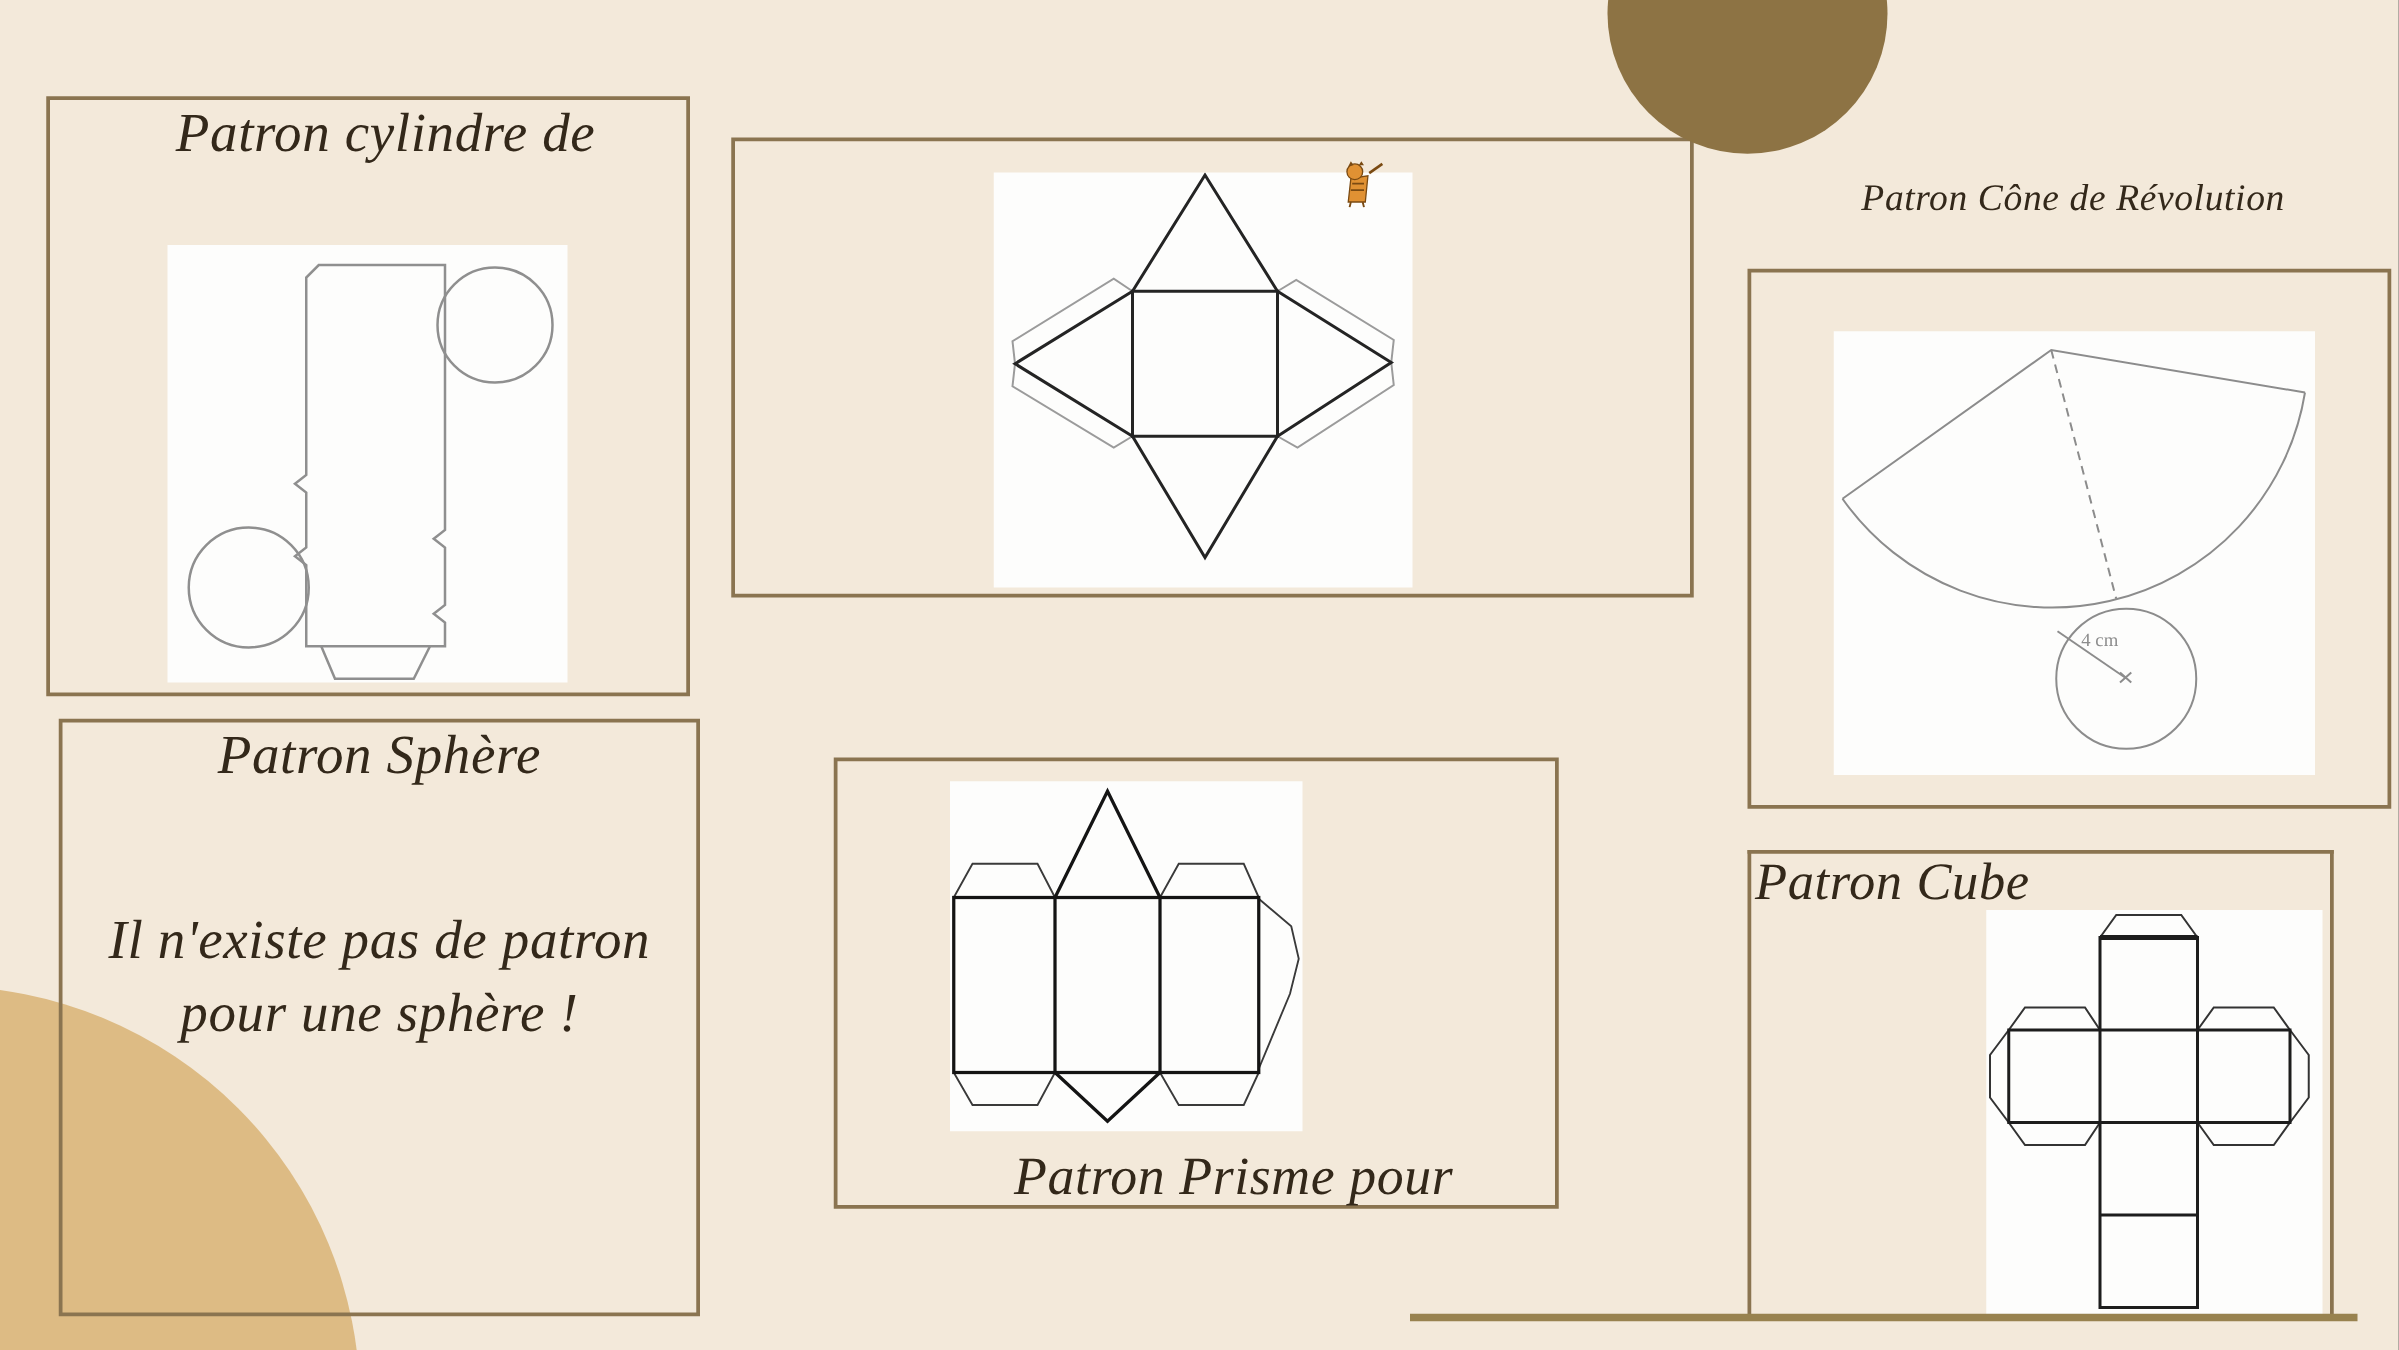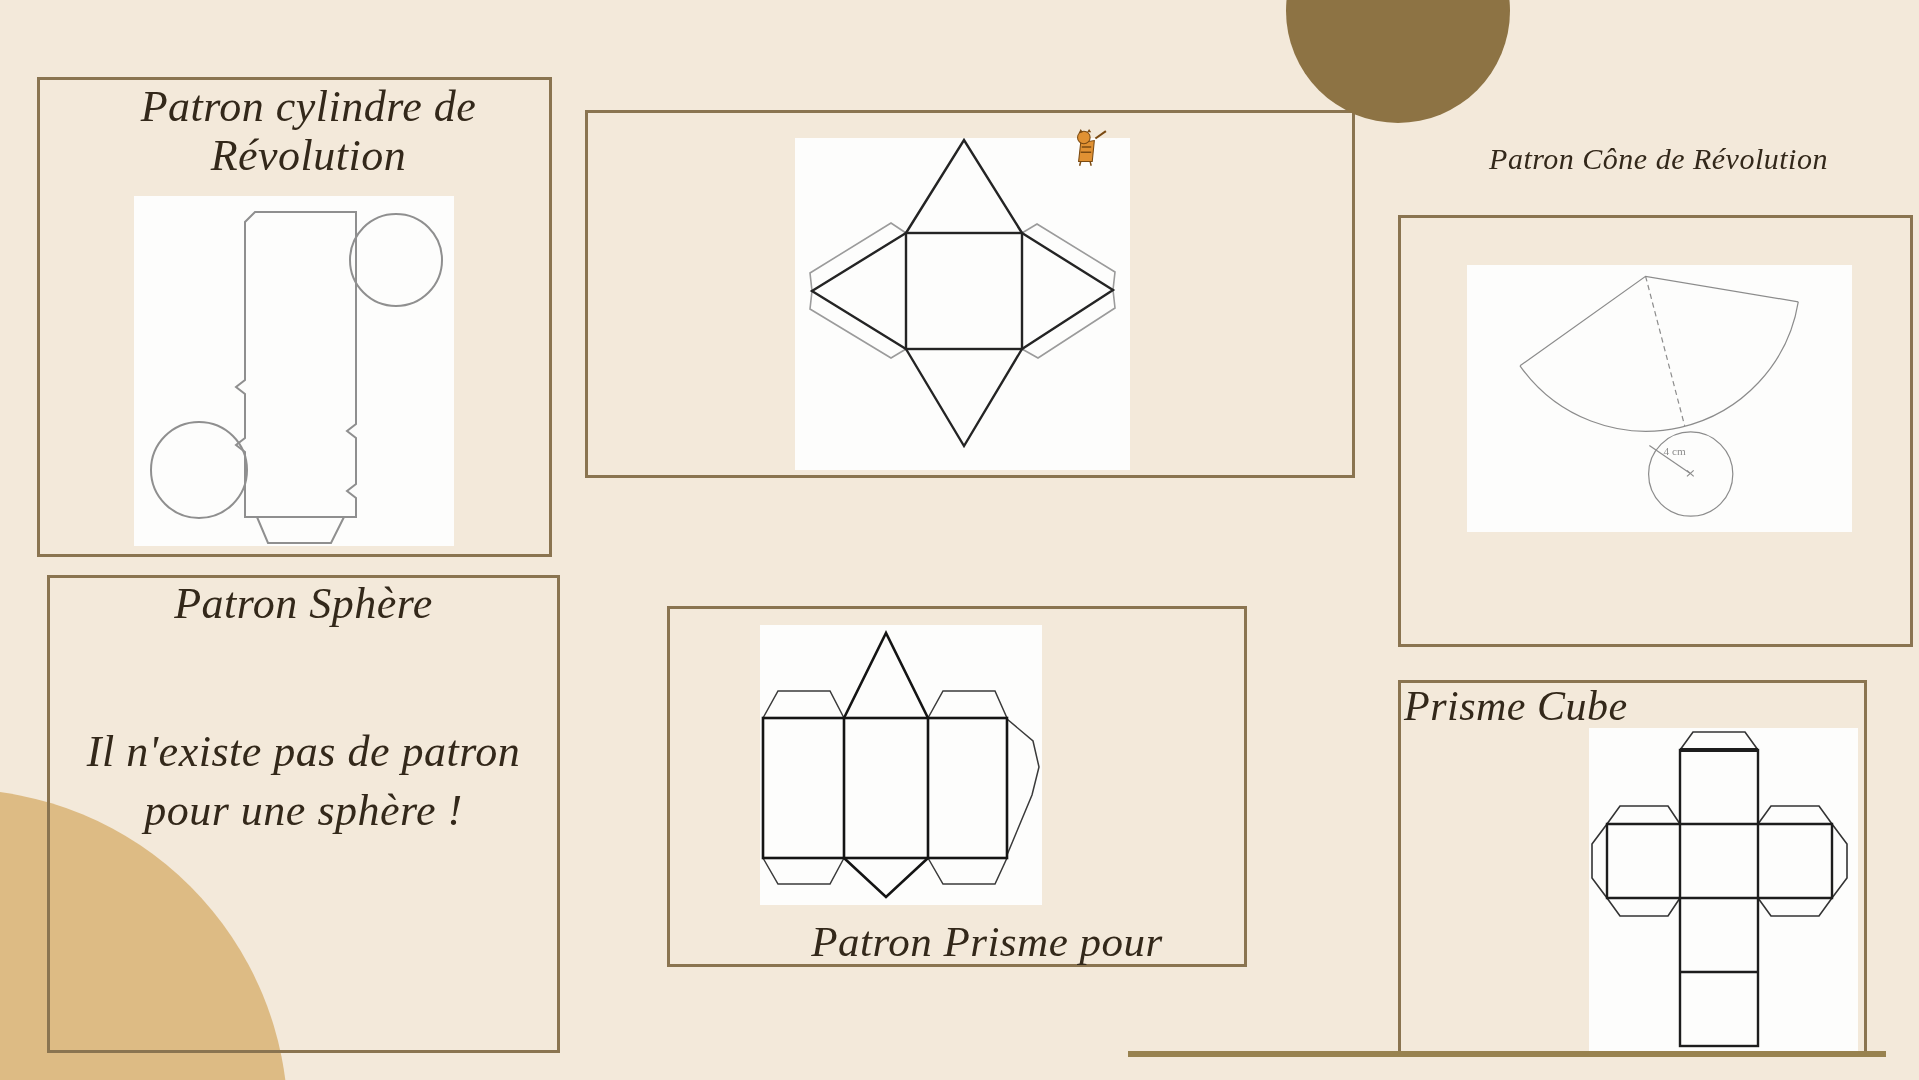--- a/index.html
+++ b/index.html
@@ -18,21 +18,21 @@
   .panel-pyramid{left:585px;top:110px;width:770px;height:368px;}
   .panel-cone{left:1398px;top:215px;width:515px;height:432px;}
   .panel-sphere{left:47px;top:575px;width:513px;height:478px;}
   .panel-prism{left:667px;top:606px;width:580px;height:361px;}
   .panel-cube{left:1398px;top:680px;width:469px;height:373px;border-bottom:none;}
   .bottom-rule{position:absolute;left:1128px;top:1051px;width:758px;height:6px;background:#98824f;z-index:2;}
   .paper{position:absolute;background:#fdfdfc;z-index:2;}
   .paper svg{display:block;width:100%;height:100%;}
   .paper-cylinder{left:134px;top:196px;width:320px;height:350px;}
   .paper-pyramid{left:795px;top:138px;width:335px;height:332px;}
-  .paper-cone{left:1467px;top:265px;width:385px;height:267px;}
+  .paper-cone{left:1467px;top:265px;width:385px;height:355px;}
   .paper-prism{left:760px;top:625px;width:282px;height:280px;}
   .paper-cube{left:1589px;top:728px;width:269px;height:325px;}
   .heading{position:absolute;z-index:4;text-align:center;line-height:1.18;letter-spacing:.5px;white-space:nowrap;}
   .h-main{left:585px;top:3px;width:700px;font-size:45px;}
   .h-cylinder{left:40px;top:82px;width:509px;font-size:44px;line-height:49px;white-space:normal;padding-left:28px;}
   .h-cone{left:1398px;top:141px;width:521px;font-size:30px;}
   .h-sphere{left:50px;top:578px;width:507px;font-size:44px;}
   .h-prism{left:727px;top:917px;width:520px;font-size:43px;}
   .h-cube{left:1404px;top:682px;width:460px;font-size:42px;text-align:left;}
   .sphere-note{left:50px;top:722px;width:507px;font-size:44px;line-height:59px;white-space:normal;}
@@ -43,21 +43,20 @@
 <body>
 
 <div class="stage">
 
   <div class="deco-circle circle-light"></div>
 
 
   <div class="panel panel-cylinder"></div>
   <div class="heading h-cylinder">
     <span>Patron cylindre de</span><br>
-    <span>Révolution</span>
   </div>
   <div class="paper paper-cylinder">
     <svg viewBox="0 0 320 350">
       <g fill="none" stroke="#8f8f8f" stroke-width="2">
         <circle cx="262" cy="64" r="46"></circle>
         <circle cx="65" cy="274" r="48"></circle>
         <path d="M121,16 L222,16 L222,228 l-9,7 9,7 L222,288 l-9,7 9,7 L222,321 L111,321 L111,256 l-9,-7 9,-7 L111,198 l-9,-7 9,-7 L111,26 Z"></path>
         <path d="M123,321 L134,347 L197,347 L210,321"></path>
       </g>
     </svg>
@@ -128,21 +127,21 @@
         <rect x="3" y="93" width="244" height="140"></rect>
         <path d="M84,93 L84,233 M168,93 L168,233"></path>
         <path d="M84,93 L126,8 L168,93"></path>
         <path d="M84,233 L126,272 L168,233"></path>
       </g>
     </svg>
   </div>
   <div class="heading h-prism">Patron Prisme pour</div>
 
   <div class="panel panel-cube"></div>
-  <div class="heading h-cube">Prisme Cube</div>
+  <div class="heading h-cube">Patron Cube</div>
   <div class="paper paper-cube">
     <svg viewBox="0 0 269 325">
       <g fill="none" stroke="#333333" stroke-width="1.6">
         <path d="M91,22 L104,4 L156,4 L169,22"></path>
         <path d="M18,96 L31,78 L79,78 L91,96"></path>
         <path d="M18,96 L3,116 L3,150 L18,170"></path>
         <path d="M18,170 L31,188 L79,188 L91,170"></path>
         <path d="M169,96 L182,78 L230,78 L243,96"></path>
         <path d="M243,96 L258,116 L258,150 L243,170"></path>
         <path d="M243,170 L230,188 L182,188 L169,170"></path>

